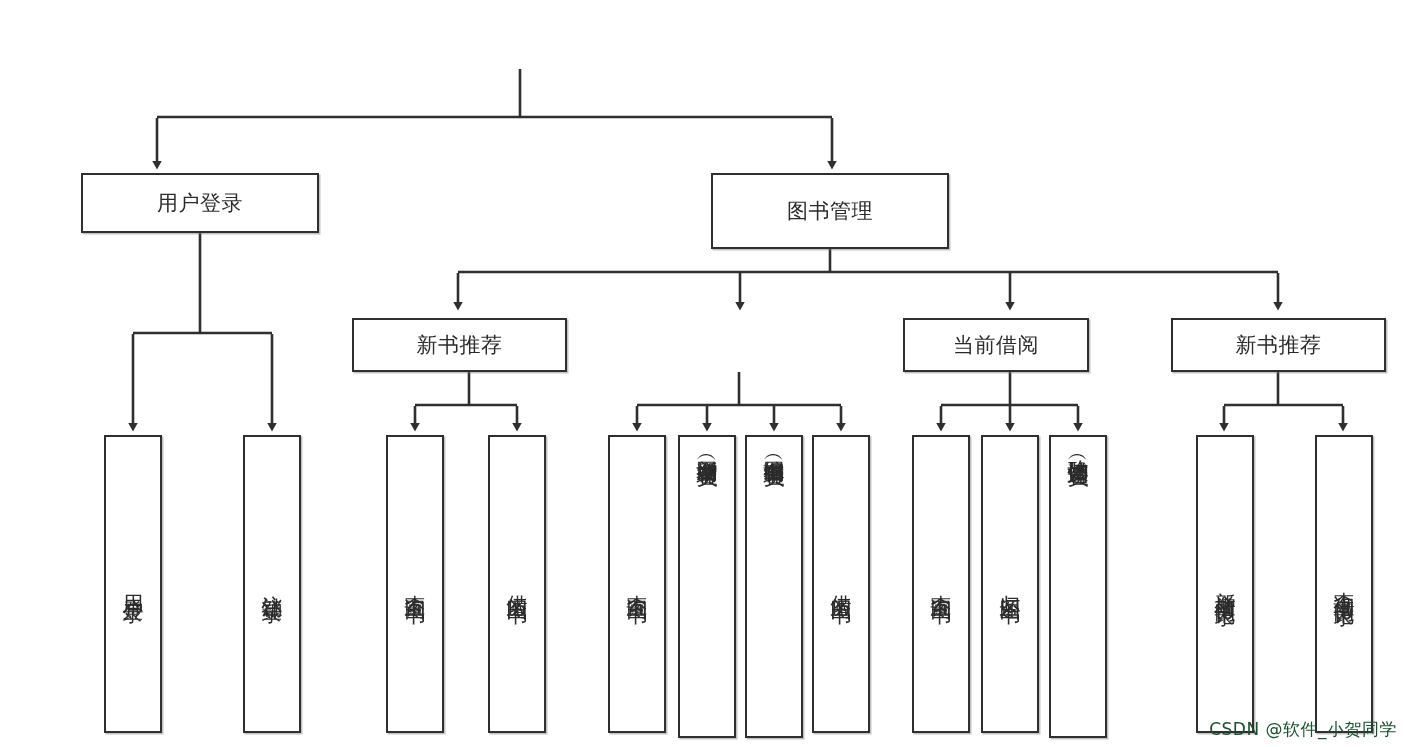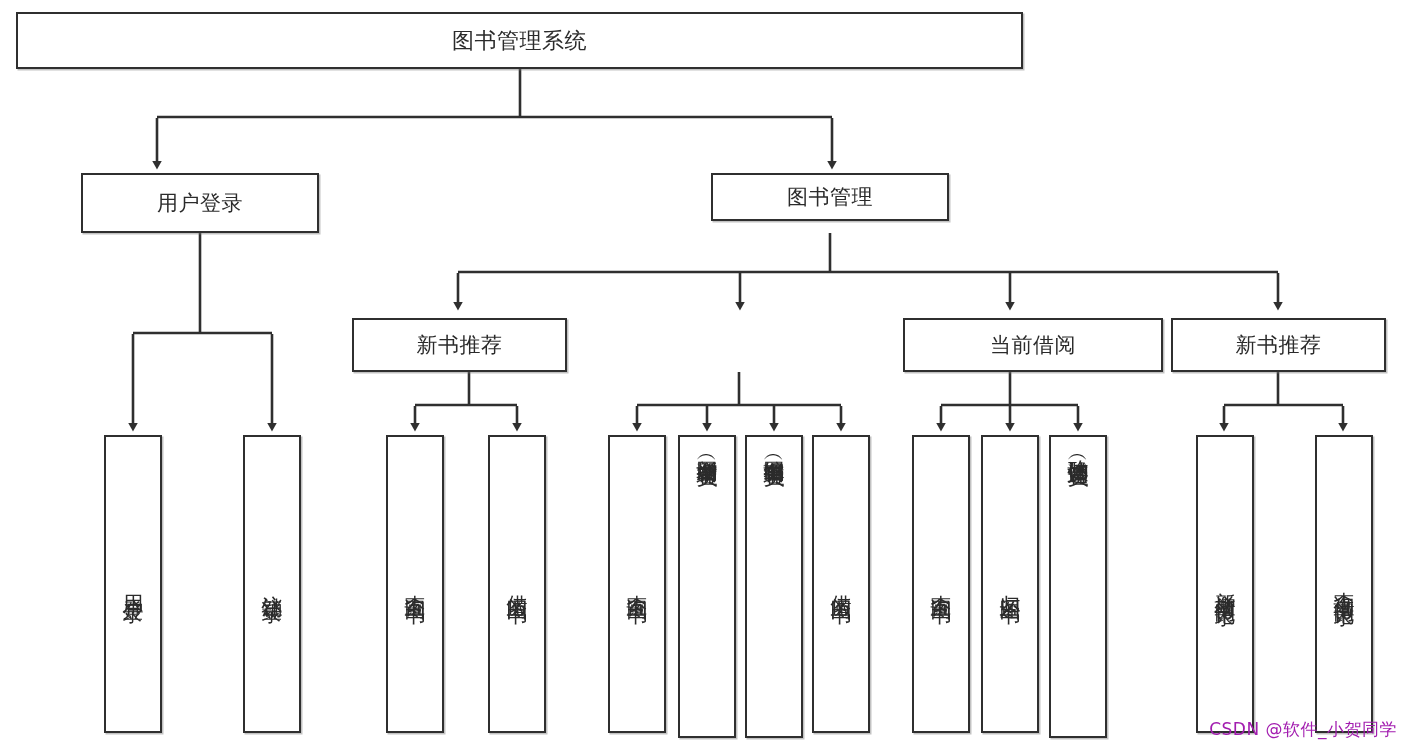--- a/index.html
+++ b/index.html
@@ -72,21 +72,21 @@
   }
   .node.vert.centered {
     align-items: center;
     padding-top: 0;
   }
   #watermark {
     position: absolute;
     right: 8px;
     bottom: 6px;
     font-size: 17px;
-    color: #a21caf;
+    color: #14532d;
     white-space: nowrap;
     letter-spacing: 0.5px;
   }
 </style>
 </head>
 <body>
 
 <div id="diagram-root">
 
   <svg id="edge-layer" viewBox="0 0 1405 747" width="1405" height="747">
@@ -135,38 +135,35 @@
       <path d="M1010,406 L1010,424" marker-end="url(#arrowhead)"></path>
       <path d="M1078,406 L1078,424" marker-end="url(#arrowhead)"></path>
 
       <path d="M1278,372 L1278,405"></path>
       <path d="M1224,405 L1343,405"></path>
       <path d="M1224,406 L1224,424" marker-end="url(#arrowhead)"></path>
       <path d="M1343,406 L1343,424" marker-end="url(#arrowhead)"></path>
     </g>
   </svg>
 
-  <div class="node horiz root" style="left:16px; top:12px; width:1007px; height:57px;">
-    <span class="node-label">图书管理系统</span>
-  </div>
 
   <div class="node horiz" style="left:81px; top:173px; width:238px; height:60px;">
     <span class="node-label">用户登录</span>
   </div>
 
-  <div class="node horiz" style="left:711px; top:173px; width:238px; height:48px;">
+  <div class="node horiz" style="left:711px; top:173px; width:238px; height:76px;">
     <span class="node-label">图书管理</span>
   </div>
 
   <div class="node horiz" style="left:352px; top:318px; width:215px; height:54px;">
     <span class="node-label">新书推荐</span>
   </div>
 
 
-  <div class="node horiz" style="left:903px; top:318px; width:260px; height:54px;">
+  <div class="node horiz" style="left:903px; top:318px; width:186px; height:54px;">
     <span class="node-label">当前借阅</span>
   </div>
 
   <div class="node horiz" style="left:1171px; top:318px; width:215px; height:54px;">
     <span class="node-label">新书推荐</span>
   </div>
 
   <div class="node vert centered" style="left:104px; top:435px; width:58px; height:298px;">
     <span class="node-label">用户登录</span>
   </div>

